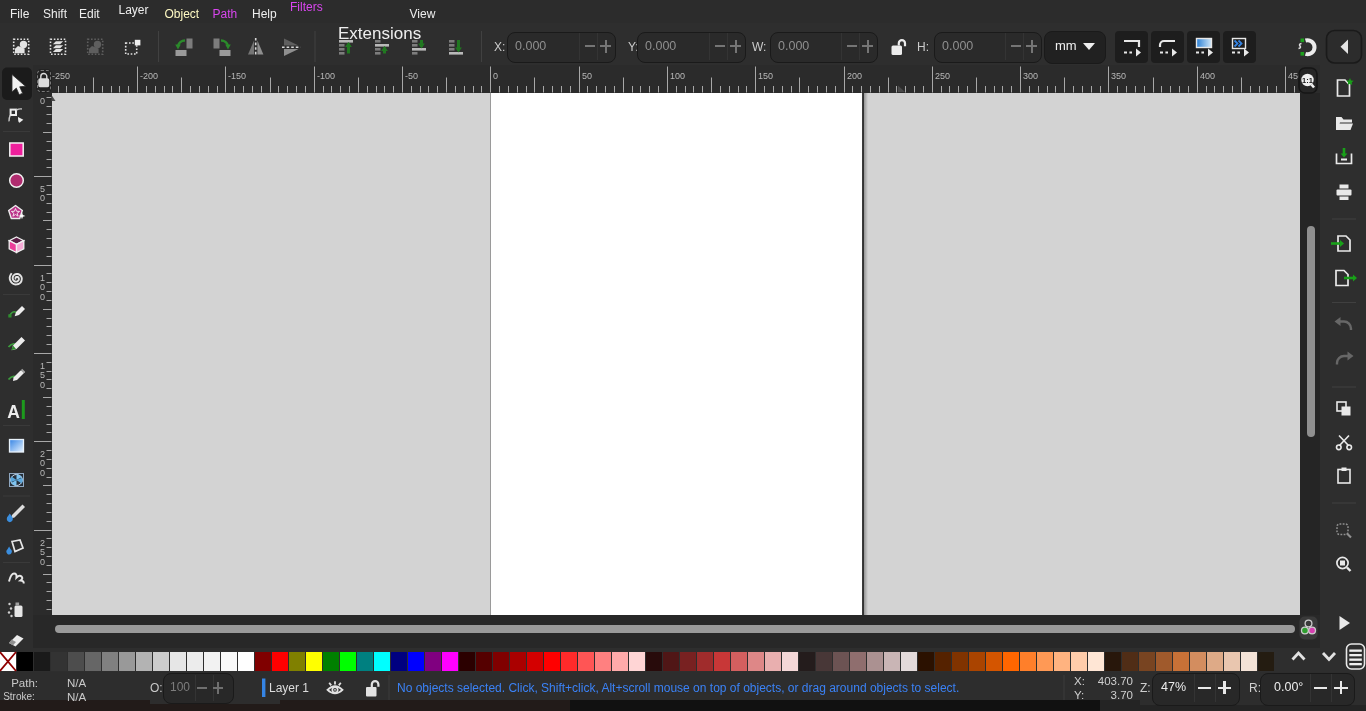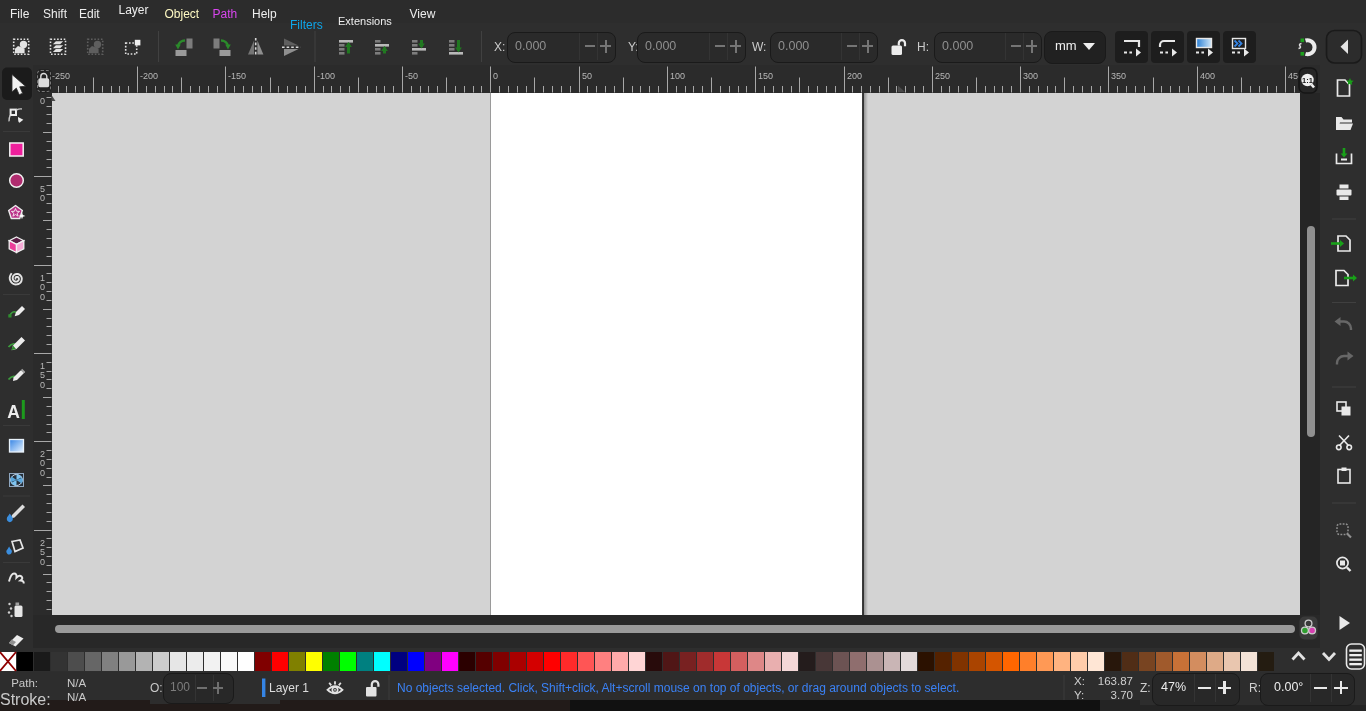--- a/index.html
+++ b/index.html
@@ -22,22 +22,22 @@
 <div class="ab" style="left:1140px;top:700px;width:226px;height:5px;background:#2d2d2d"></div>
 <div class="ab" style="left:1306.5px;top:226px;width:8px;height:211px;background:#8f8f8f;border-radius:4px"></div>
 <div class="ab" style="left:55px;top:625px;width:1240px;height:7.5px;background:#9a9a9a;border-radius:4px"></div>
 <div class="ab" style="left:10px;top:6.5px;font-size:12px;color:#eeeeee">File</div>
 <div class="ab" style="left:43px;top:6.5px;font-size:12px;color:#eeeeee">Shift</div>
 <div class="ab" style="left:79px;top:6.5px;font-size:12px;color:#eeeeee">Edit</div>
 <div class="ab" style="left:118.5px;top:3px;font-size:12px;color:#eeeeee">Layer</div>
 <div class="ab" style="left:164.5px;top:6.5px;font-size:12px;color:#fef9c3">Object</div>
 <div class="ab" style="left:212.5px;top:6.5px;font-size:12px;color:#d946ef">Path</div>
 <div class="ab" style="left:252px;top:6.5px;font-size:12px;color:#eeeeee">Help</div>
-<div class="ab" style="left:290px;top:18px;font-size:12px;color:#0ea5e9">Filters</div>
-<div class="ab" style="left:338px;top:15px;font-size:11px;color:#eeeeee">Extensions</div>
+<div class="ab" style="left:290px;top:0;font-size:12px;color:#d946ef">Filters</div>
+<div class="ab" style="left:338px;top:24px;font-size:17px;color:#eeeeee">Extensions</div>
 <div class="ab" style="left:409.5px;top:6.5px;font-size:12px;color:#eeeeee">View</div>
 <div class="ab lbl" style="left:494px;top:39.5px">X:</div>
 <div class="box" style="left:507px;top:32px;width:107px;height:29px;background:#2a2a2a"></div>
 <div class="ab" style="left:515px;top:39.0px;font-size:12.5px;color:#8f8f8f">0.000</div>
 <div class="ab" style="left:579px;top:33px;width:1px;height:27px;background:#343434"></div>
 <div class="ab" style="left:596.5px;top:33px;width:1px;height:27px;background:#343434"></div>
 <div class="ab" style="left:584.5px;top:45.3px;width:10px;height:2px;background:#757575"></div>
 <div class="ab" style="left:600px;top:45.3px;width:11px;height:2px;background:#757575"></div>
 <div class="ab" style="left:604.5px;top:39.8px;width:2px;height:13px;background:#757575"></div>
 <div class="ab lbl" style="left:628px;top:39.5px">Y:</div>
@@ -585,36 +585,36 @@
       <line x1="335" y1="681.3" x2="335" y2="684.6"></line>
       <line x1="329.2" y1="682.8" x2="331.2" y2="685.4"></line>
       <line x1="340.8" y1="682.8" x2="338.8" y2="685.4"></line>
     </g>
     <rect x="366" y="687" width="10.5" height="9.5" rx="1" fill="#e2e2e2"></rect>
     <path d="M371.8,687 v-2.6 a3.3,3.3 0 0 1 6.6,0 v2.4" fill="none" stroke="#e2e2e2" stroke-width="2.2"></path>
     <line x1="389" y1="675" x2="389" y2="700" stroke="#3c3c3c" stroke-width="1"></line>
     <line x1="1064" y1="675" x2="1064" y2="700" stroke="#3c3c3c" stroke-width="1"></line>
   </svg>
 <div class="ab" style="left:0px;top:677px;width:38px;text-align:right;font-size:11.5px;color:#c9c9c9">Path:</div>
-<div class="ab" style="left:0px;top:690.5px;width:38px;text-align:right;font-size:16px;color:#c9c9c9">Stroke:</div>
+<div class="ab" style="left:0px;top:690.5px;width:38px;text-align:center;font-size:10px;color:#c9c9c9">Stroke:</div>
 <div class="ab" style="left:67px;top:677px;font-size:11.5px;color:#c9c9c9">N/A</div>
 <div class="ab" style="left:67px;top:690.5px;font-size:11.5px;color:#c9c9c9">N/A</div>
 <div class="ab" style="left:150px;top:681px;font-size:12px;color:#c9c9c9">O:</div>
 <div class="box" style="left:163px;top:673px;width:69px;height:29px;background:#282828"></div>
 <div class="ab" style="left:194.5px;top:674.5px;width:1px;height:26px;background:#343434"></div>
 <div class="ab" style="left:212.5px;top:674.5px;width:1px;height:26px;background:#343434"></div>
 <div class="ab" style="left:170px;top:680px;font-size:12px;color:#7d7d7d">100</div>
 <div class="ab" style="left:197px;top:686.5px;width:10px;height:2px;background:#6f6f6f"></div>
 <div class="ab" style="left:213px;top:686.5px;width:10px;height:2px;background:#6f6f6f"></div>
 <div class="ab" style="left:217px;top:681.5px;width:2px;height:12px;background:#6f6f6f"></div>
 <div class="ab" style="left:269px;top:681px;font-size:12px;color:#dcdcdc">Layer 1</div>
 <div class="ab" style="left:397px;top:681px;font-size:12px;color:#3b82f6">No objects selected. Click, Shift+click, Alt+scroll mouse on top of objects, or drag around objects to select.</div>
 <div class="ab" style="left:1074px;top:675px;font-size:11.5px;color:#cfcfcf">X:</div>
 <div class="ab" style="left:1074px;top:689px;font-size:11.5px;color:#cfcfcf">Y:</div>
-<div class="ab" style="left:1060px;top:675px;width:73px;text-align:right;font-size:11.5px;color:#cfcfcf">163.87</div>
+<div class="ab" style="left:1060px;top:675px;width:73px;text-align:right;font-size:11.5px;color:#cfcfcf">403.70</div>
 <div class="ab" style="left:1060px;top:689px;width:73px;text-align:right;font-size:11.5px;color:#cfcfcf">3.70</div>
 <div class="ab" style="left:1140px;top:681px;font-size:12px;color:#cfcfcf">Z:</div>
 <div class="box" style="left:1152px;top:672.5px;width:86px;height:31px;background:#282828"></div>
 <div class="ab" style="left:1193.5px;top:674px;width:1px;height:28px;background:#343434"></div>
 <div class="ab" style="left:1214.5px;top:674px;width:1px;height:28px;background:#343434"></div>
 <div class="ab" style="left:1161px;top:680px;font-size:12.5px;color:#ececec">47%</div>
 <div class="ab" style="left:1197.5px;top:686.5px;width:13px;height:2.4px;background:#e8e8e8"></div>
 <div class="ab" style="left:1218px;top:686.5px;width:13px;height:2.4px;background:#e8e8e8"></div>
 <div class="ab" style="left:1223.3px;top:681.2px;width:2.4px;height:12.8px;background:#e8e8e8"></div>
 <div class="ab" style="left:1249px;top:681px;font-size:12px;color:#cfcfcf">R:</div>

